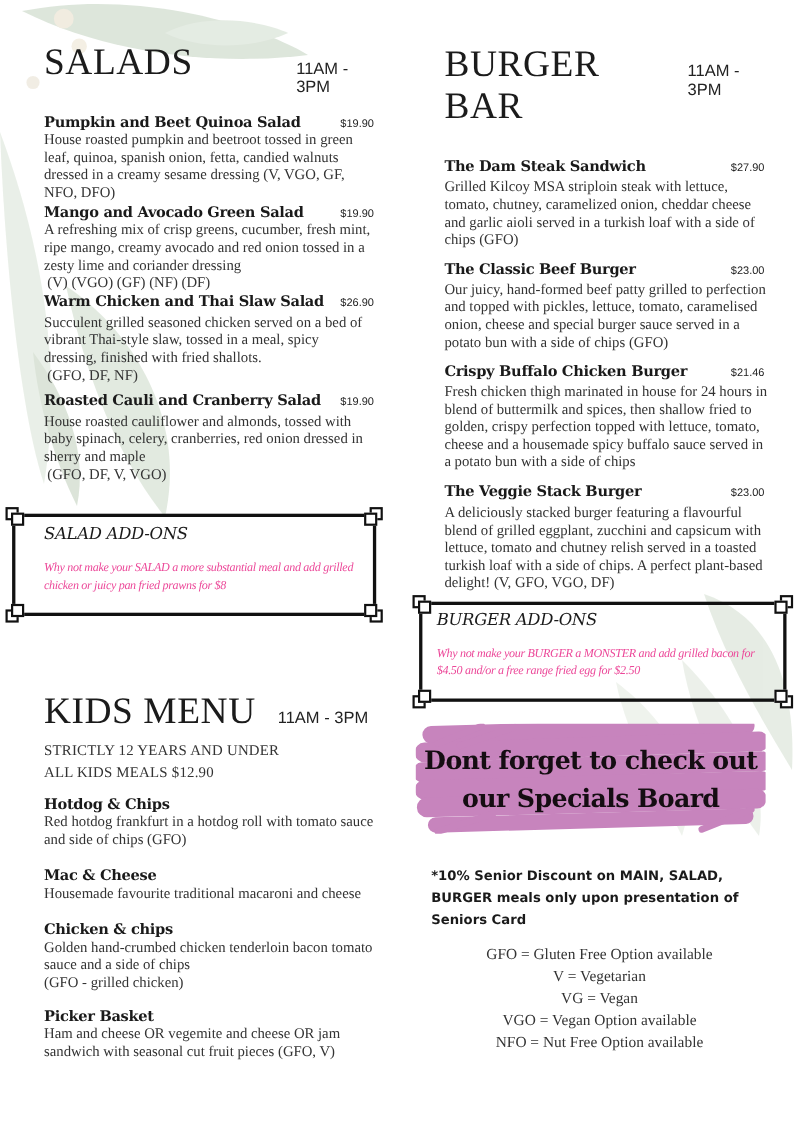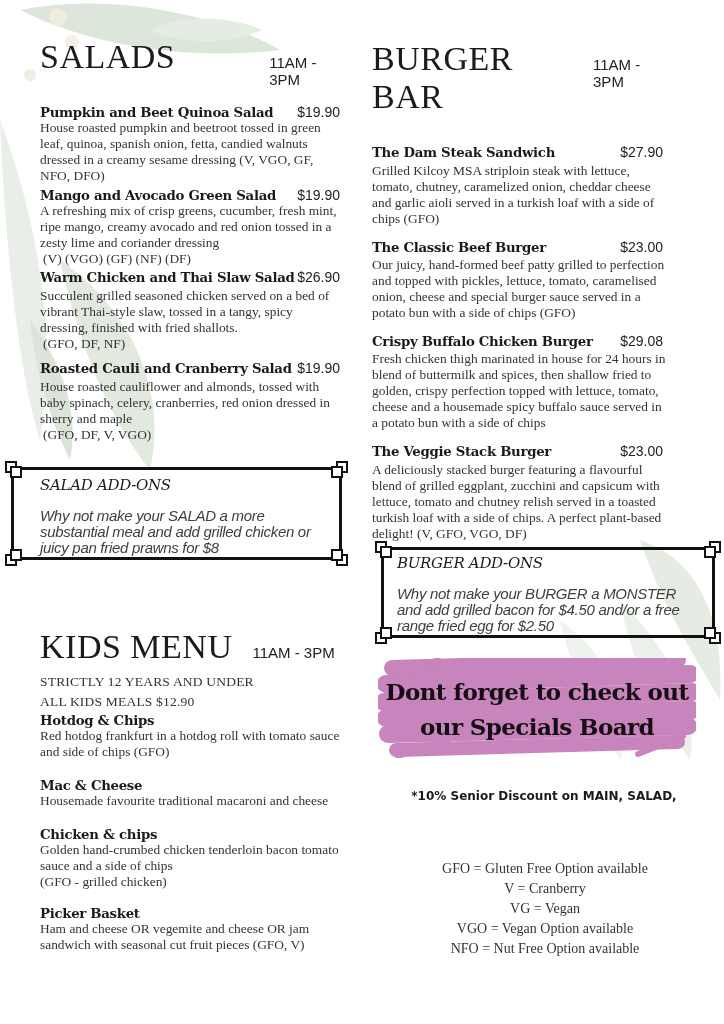--- a/index.html
+++ b/index.html
@@ -4,76 +4,76 @@
 <style>
   html, body { margin: 0; padding: 0; }
   body {
     width: 724px; height: 1024px; position: relative; overflow: hidden;
     background: #ffffff;
     font-family: "DejaVu Serif", serif;
     color: #2a2a2a;
   }
   .bg-leaf { position: absolute; pointer-events: none; }
   .col-left { position: absolute; left: 40px; top: 38px; width: 300px; }
-  .col-right { position: absolute; left: 372px; top: 40px; width: 295px; }
+  .col-right { position: absolute; left: 404px; top: 40px; width: 295px; }
 
   .sec-head { display: flex; align-items: baseline; }
   .sec-title {
     font-family: "Liberation Serif", serif; font-size: 34px; font-weight: normal;
     color: #1b1b1b; letter-spacing: 0.5px; line-height: 38px;
   }
   .sec-hours {
     font-family: "Liberation Sans", sans-serif; font-size: 15px; color: #222;
   }
 
   .item { position: relative; }
   .item-head { display: flex; justify-content: space-between; align-items: baseline; }
   .item-name {
     font-family: "DejaVu Serif", serif; font-weight: bold; font-size: 13.3px;
     color: #1a1a1a; letter-spacing: -0.3px;
   }
   .item-price {
-    font-family: "Liberation Sans", sans-serif; font-size: 14px; color: #222;
+    font-family: "Liberation Sans", sans-serif; font-size: 10px; color: #222;
   }
   .item-desc {
     font-family: "Liberation Serif", serif; font-size: 13.4px; line-height: 16px;
     color: #333;
   }
 
   .addon {
     position: absolute; border: 3px solid #111; background: transparent;
   }
   .addon .corner {
     position: absolute; width: 8px; height: 8px; border: 2.5px solid #111; background: #fff;
   }
   .addon-title {
     font-family: "DejaVu Serif", serif; font-weight: normal; font-style: italic;
     font-size: 15px; color: #1a1a1a; letter-spacing: -0.3px;
   }
   .addon-text {
-    font-family: Liberation Sans, sans-serif; font-style: italic; font-size: 15px;
-    line-height: 16px; color: #404040; letter-spacing: -0.3px;
+    font-family: Liberation Serif, serif; font-style: italic; font-size: 11px;
+    line-height: 16px; color: #ec4899; letter-spacing: -0.3px;
   }
 
   .kids-note {
     font-family: "Liberation Serif", serif; font-size: 13.5px; color: #333;
     letter-spacing: 0.2px;
   }
 
   .specials {
     position: absolute; left: 378px; top: 658px; width: 318px; height: 100px;
   }
   .specials-text {
     position: absolute; left: 0; top: 16px; width: 318px; text-align: center;
     font-family: "DejaVu Serif", serif; font-weight: bold; font-size: 23px;
     line-height: 35px; color: #150d12; letter-spacing: -0.6px;
   }
 
   .discount {
-    position: absolute; left: 392px; top: 786px; width: 304px; text-align: center;
+    position: absolute; left: 392px; top: 786px; width: 304px; 
     font-family: "DejaVu Sans", sans-serif; font-weight: bold; font-size: 12px;
     line-height: 20px; color: #1a1a1a;
   }
   .legend {
     position: absolute; left: 380px; top: 859px; width: 330px; text-align: center;
     font-family: "Liberation Serif", serif; font-size: 14px; line-height: 20px; color: #333;
   }
 </style>
 </head>
 <body>
@@ -113,21 +113,21 @@
         <span class="item-price">$19.90</span>
       </div>
     <div class="item-desc">A refreshing mix of crisp greens, cucumber, fresh mint, ripe mango, creamy avocado and red onion tossed in a zesty lime and coriander dressing</div>
     <div class="item-desc" style="padding-left:3px">(V) (VGO) (GF) (NF) (DF)</div>
   </div>
   <div class="item" style="margin-top:2px">
     <div class="item-head">
         <span class="item-name">Warm Chicken and Thai Slaw Salad</span>
         <span class="item-price">$26.90</span>
       </div>
-    <div class="item-desc" style="margin-top:3px">Succulent grilled seasoned chicken served on a bed of vibrant Thai-style slaw, tossed in a tangy, spicy dressing, finished with fried shallots.</div>
+    <div class="item-desc" style="margin-top:3px">Succulent grilled seasoned chicken served on a bed of vibrant Thai-style slaw, tossed in a meal, spicy dressing, finished with fried shallots.</div>
     <div class="item-desc" style="padding-left:3px">(GFO, DF, NF)</div>
   </div>
   <div class="item" style="margin-top:8px">
     <div class="item-head">
         <span class="item-name">Roasted Cauli and Cranberry Salad</span>
         <span class="item-price">$19.90</span>
       </div>
     <div class="item-desc" style="margin-top:3px">House roasted cauliflower and almonds, tossed with baby spinach, celery, cranberries, red onion dressed in sherry and maple</div>
     <div class="item-desc" style="padding-left:3px">(GFO, DF, V, VGO)</div>
   </div>
@@ -147,21 +147,21 @@
 </div>
 
 <div class="col-left" style="top:628px">
   <div class="sec-head">
     <span class="sec-title">KIDS MENU</span>
     <span class="sec-hours" style="margin-left:20px">11AM - 3PM</span>
   </div>
   <div class="kids-note" style="margin-top:8px">STRICTLY 12 YEARS AND UNDER</div>
   <div class="kids-note" style="margin-top:4px">ALL KIDS MEALS $12.90</div>
 
-  <div class="item" style="margin-top:3px">
+  <div class="item" style="margin-top:14px">
     <div class="item-name">Hotdog &amp; Chips</div>
     <div class="item-desc">Red hotdog frankfurt in a hotdog roll with tomato sauce and side of chips (GFO)</div>
   </div>
   <div class="item" style="margin-top:18px">
     <div class="item-name">Mac &amp; Cheese</div>
     <div class="item-desc">Housemade favourite traditional macaroni and cheese</div>
   </div>
   <div class="item" style="margin-top:18px">
     <div class="item-name">Chicken &amp; chips</div>
     <div class="item-desc">Golden hand-crumbed chicken tenderloin bacon tomato sauce and a side of chips</div>
@@ -189,21 +189,21 @@
   <div class="item" style="margin-top:12px">
     <div class="item-head" style="padding-right:4px">
         <span class="item-name">The Classic Beef Burger</span>
         <span class="item-price">$23.00</span>
       </div>
     <div class="item-desc" style="margin-top:2px">Our juicy, hand-formed beef patty grilled to perfection and topped with pickles, lettuce, tomato, caramelised onion, cheese and special burger sauce served in a potato bun with a side of chips (GFO)</div>
   </div>
   <div class="item" style="margin-top:12px">
     <div class="item-head" style="padding-right:4px">
         <span class="item-name">Crispy Buffalo Chicken Burger</span>
-        <span class="item-price">$29.08</span>
+        <span class="item-price">$21.46</span>
       </div>
     <div class="item-desc" style="margin-top:2px">Fresh chicken thigh marinated in house for 24 hours in blend of buttermilk and spices, then shallow fried to golden, crispy perfection topped with lettuce, tomato, cheese and a housemade spicy buffalo sauce served in a potato bun with a side of chips</div>
   </div>
   <div class="item" style="margin-top:12px">
     <div class="item-head" style="padding-right:4px">
         <span class="item-name">The Veggie Stack Burger</span>
         <span class="item-price">$23.00</span>
       </div>
     <div class="item-desc" style="margin-top:3px">A deliciously stacked burger featuring a flavourful blend of grilled eggplant, zucchini and capsicum with lettuce, tomato and chutney relish served in a toasted turkish loaf with a side of chips. A perfect plant-based delight! (V, GFO, VGO, DF)</div>
   </div>
@@ -238,21 +238,23 @@
     </g>
   </svg>
   <div class="specials-text">
     <div>Dont forget to check out</div>
     <div>our Specials Board</div>
   </div>
 </div>
 
 <div class="discount">
   <div>*10% Senior Discount on MAIN, SALAD,</div>
+  <div>BURGER meals only upon presentation of</div>
+  <div>Seniors Card</div>
 </div>
 
 <div class="legend">
   <div>GFO = Gluten Free Option available</div>
-  <div>V = Cranberry</div>
+  <div>V = Vegetarian</div>
   <div>VG = Vegan</div>
   <div>VGO = Vegan Option available</div>
   <div>NFO = Nut Free Option available</div>
 </div>
 
 </body></html>

